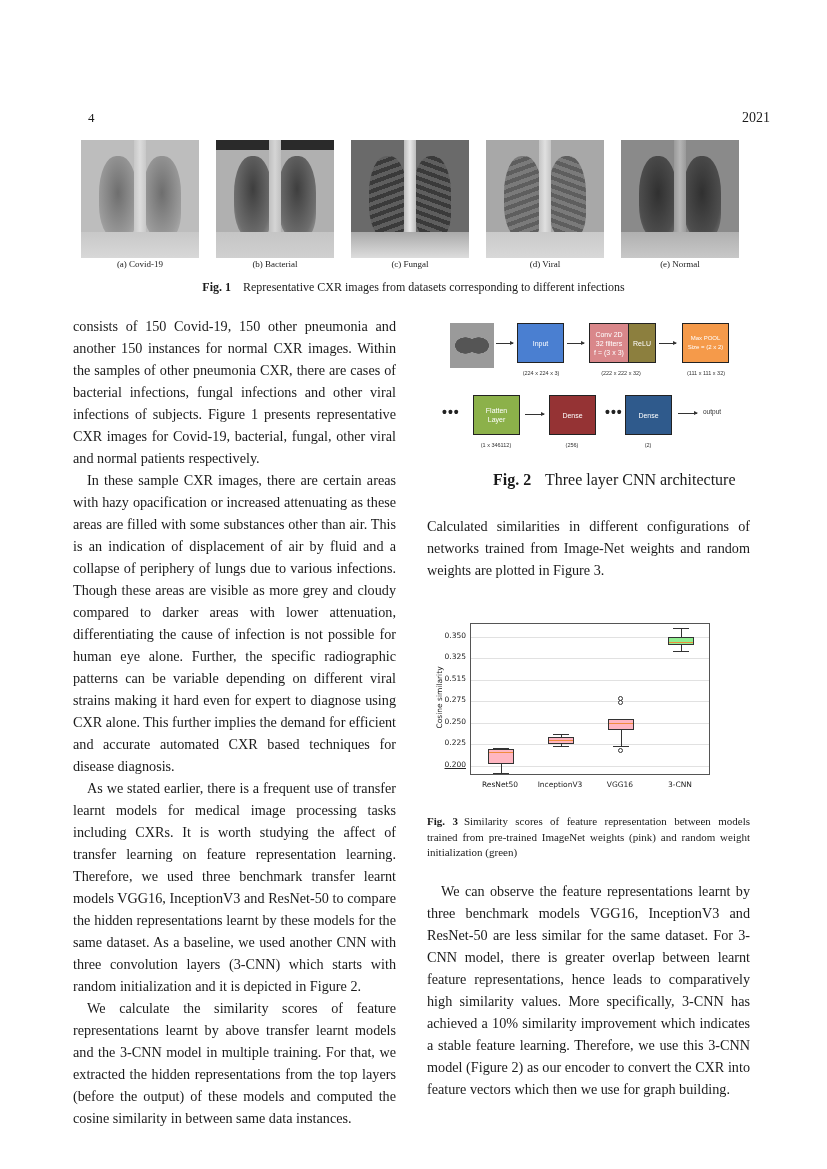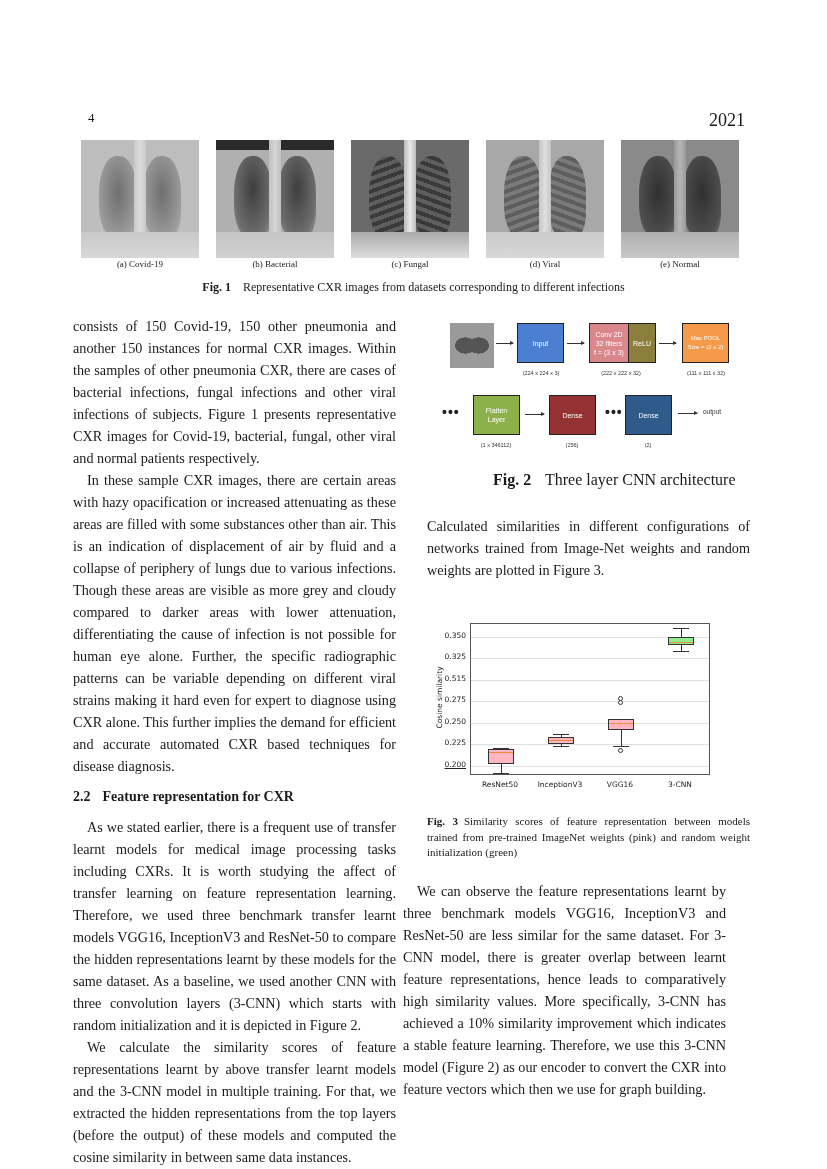--- a/index.html
+++ b/index.html
@@ -1,37 +1,37 @@
 <!DOCTYPE html>
 <html><head>
 <meta charset="utf-8">
 <style>
   * { margin:0; padding:0; box-sizing:border-box; }
   html, body { width:827px; height:1169px; background:#fff; }
   body { position:relative; font-family:"Liberation Serif", "DejaVu Serif", serif; color:#1a1a1a; overflow:hidden; }
   .abs { position:absolute; }
   .pagenum { left:88px; top:110px; font-size:13px; }
-  .year { left:709px; top:110px; font-size:18px; }
+  .year { left:742px; top:110px; font-size:14px; }
 
   
   .xray { position:absolute; top:140px; width:118px; height:118px; overflow:hidden; background:#777; }
   .xray .lungL, .xray .lungR { position:absolute; top:16px; width:38px; height:82px; border-radius:45% 45% 30% 40%; }
   .xray .lungL { left:18px; }
   .xray .lungR { right:18px; }
   .xray .spine { position:absolute; left:53px; top:0; width:12px; height:118px; }
   .xray .base { position:absolute; left:0; right:0; bottom:0; height:26px; }
   .subcap { position:absolute; top:259px; font-size:9px; width:118px; text-align:center; }
   .figcap1 { left:0; width:827px; top:280px; text-align:center; font-size:12px; }
 
   .col { position:absolute; font-size:14.2px; line-height:22px; text-align:justify; }
   .col p { text-align:justify; }
   .col p.ind { text-indent:14px; }
   .left { left:73px; top:315px; width:323px; }
   .right-text1 { left:427px; top:515px; width:323px; }
-  .right-text2 { left:403px; top:880px; width:323px; }
+  .right-text2 { left:427px; top:880px; width:323px; }
   h3.sec { font-size:14px; font-weight:bold; margin:9px 0 8px 0; }
   h3.sec .num { margin-right:12px; }
 
   
   .nn-box { position:absolute; border:1.5px solid #222; color:#fff; font-family:"Liberation Sans", sans-serif; font-size:7px; display:flex; align-items:center; justify-content:center; text-align:center; line-height:9px; }
   .nn-dim { position:absolute; font-family:"Liberation Sans", sans-serif; font-size:5.5px; color:#333; text-align:center; }
   .arrow { position:absolute; height:1px; background:#333; }
   .arrow::after { content:""; position:absolute; right:-1px; top:-2px; border-left:4px solid #333; border-top:2.5px solid transparent; border-bottom:2.5px solid transparent; }
   .dots { position:absolute; font-family:"Liberation Sans", sans-serif; font-size:14px; font-weight:bold; color:#222; letter-spacing:1px; }
   .figcap { position:absolute; font-size:16px; }
@@ -98,23 +98,20 @@
 
   <div class="abs figcap1">
     <b>Fig. 1</b>&nbsp;&nbsp;&nbsp;
     <span>Representative CXR images from datasets corresponding to different infections</span>
   </div>
 </div>
 
 <div class="col left">
   <p>consists of 150 Covid-19, 150 other pneumonia and another 150 instances for normal CXR images. Within the samples of other pneumonia CXR, there are cases of bacterial infections, fungal infections and other viral infections of subjects. Figure 1 presents representative CXR images for Covid-19, bacterial, fungal, other viral and normal patients respectively.</p>
   <p class="ind">In these sample CXR images, there are certain areas with hazy opacification or increased attenuating as these areas are filled with some substances other than air. This is an indication of displacement of air by fluid and a collapse of periphery of lungs due to various infections.  Though these areas are visible as more grey and cloudy compared to darker areas with lower attenuation, differentiating the cause of infection is not possible for human eye alone.  Further, the specific radiographic patterns can be variable depending on different viral strains making it hard even for expert to diagnose using CXR alone.  This further implies the demand for efficient and accurate automated CXR based techniques for disease diagnosis.</p>
-  <h3 class="sec">
-    <span class="num">2.2</span><span>Feature representation for CXR</span>
-  </h3>
   <p class="ind">As we stated earlier, there is a frequent use of transfer learnt models for medical image processing tasks including CXRs.   It is worth studying the affect of transfer learning on feature representation learning. Therefore, we used three benchmark transfer learnt models VGG16, InceptionV3 and ResNet-50 to compare the hidden representations learnt by these models for the same dataset.  As a baseline, we used another CNN with three convolution layers (3-CNN) which starts with random initialization and it is depicted in Figure 2.</p>
   <p class="ind">We calculate the similarity scores of feature representations learnt by above transfer learnt models and the 3-CNN model in multiple training.  For that, we extracted the hidden representations from the top layers (before the output) of these models and computed the cosine similarity in between same data instances.</p>
 </div>
 
 <div>
   <div class="abs" style="left:450px;top:323px;width:44px;height:45px;background:radial-gradient(ellipse at 35% 50%,#555 0 25%,transparent 26%),radial-gradient(ellipse at 65% 50%,#555 0 25%,transparent 26%),#9a9a9a;"></div>
   <div class="arrow" style="left:496px;top:343px;width:17px;"></div>
 
   <div class="nn-box" style="left: 517px; top: 323px; width: 47px; height: 40px; background: rgb(74, 127, 209);">
     <span>Input</span>

